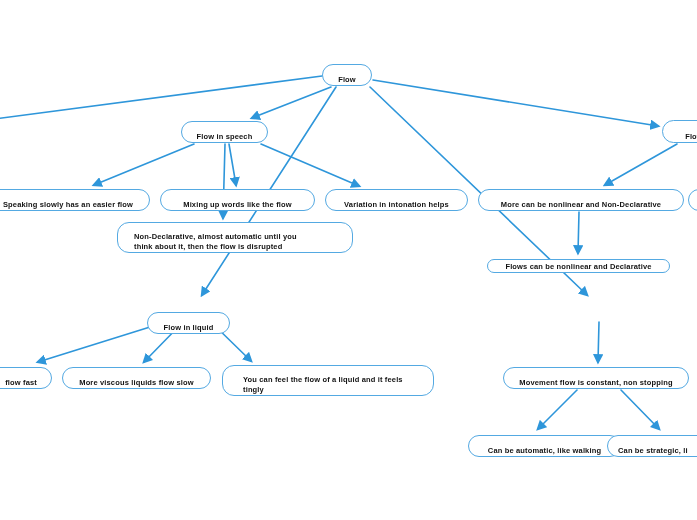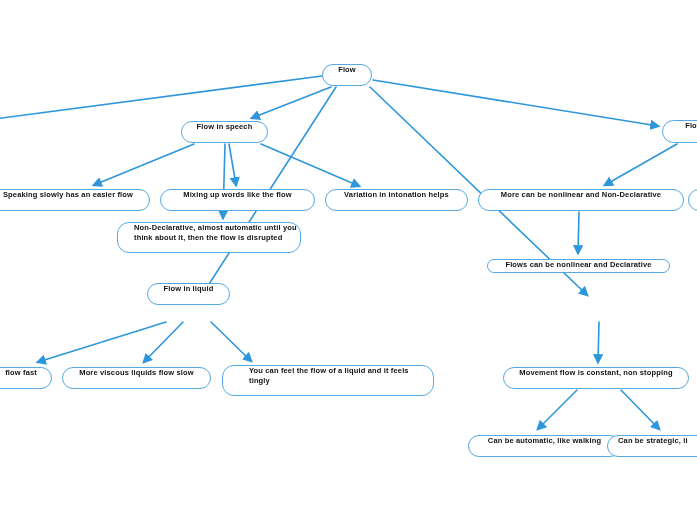--- a/index.html
+++ b/index.html
@@ -27,21 +27,21 @@
     box-sizing: border-box;
     background: var(--node-fill, #ffffff);
     border: 1.5px solid var(--node-border, #54a9e2);
     border-radius: 12px;
     color: var(--text, #121212);
     font-size: 7.5px;
     font-weight: bold;
     letter-spacing: 0.15px;
     line-height: 10px;
     display: flex;
-    align-items: flex-start;
+    align-items: flex-end;
     justify-content: center;
     white-space: nowrap;
     overflow: hidden;
     padding: 0 8px;
   }
   .node.multiline {
     white-space: pre;
     justify-content: flex-start;
     text-align: left;
     padding-left: 16px;
@@ -106,41 +106,41 @@
     </div>
 
   <div class="node" style="left:478px; top:189px; width:206px; height:22px;">
       <span>More can be nonlinear and Non-Declarative</span>
     </div>
 
   <div class="node" style="left:688px; top:189px; width:40px;  height:22px;">
       <span></span>
     </div>
 
-  <div class="node multiline" style="left:117px; top:222px; width:184px; height:31px;"><span>Non-Declarative, almost automatic until you
+  <div class="node multiline" style="left:117px; top:222px; width:236px; height:31px;"><span>Non-Declarative, almost automatic until you
 think about it, then the flow is disrupted</span></div>
 
   <div class="node" style="left:487px; top:259px; width:183px; height:14px;">
       <span>Flows can be nonlinear and Declarative</span>
     </div>
 
-  <div class="node" style="left:147px; top:283px; width:83px;  height:22px;">
+  <div class="node" style="left:147px; top:312px; width:83px;  height:22px;">
       <span>Flow in liquid</span>
     </div>
 
 
   <div class="node align-right" style="left:-60px; top:367px; width:112px; height:22px;">
       <span>flow fast</span>
     </div>
 
   <div class="node" style="left:62px;  top:367px; width:149px; height:22px;">
       <span>More viscous liquids flow slow</span>
     </div>
 
-  <div class="node multiline" style="left:222px; top:365px; width:212px; height:31px; padding-left:26px;"><span>You can feel the flow of a liquid and it feels
+  <div class="node multiline" style="left:222px; top:365px; width:212px; height:31px; padding-left:20px;"><span>You can feel the flow of a liquid and it feels
 tingly</span></div>
 
   <div class="node" style="left:503px; top:367px; width:186px; height:22px;">
       <span>Movement flow is constant, non stopping</span>
     </div>
 
   <div class="node" style="left:468px; top:435px; width:153px; height:22px;">
       <span>Can be automatic, like walking</span>
     </div>
 

